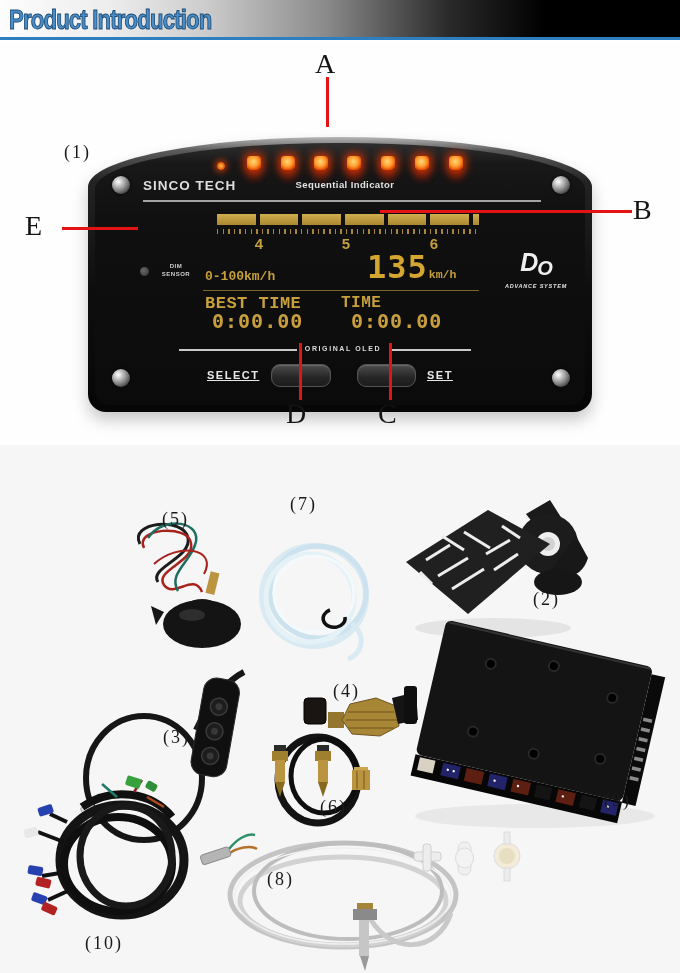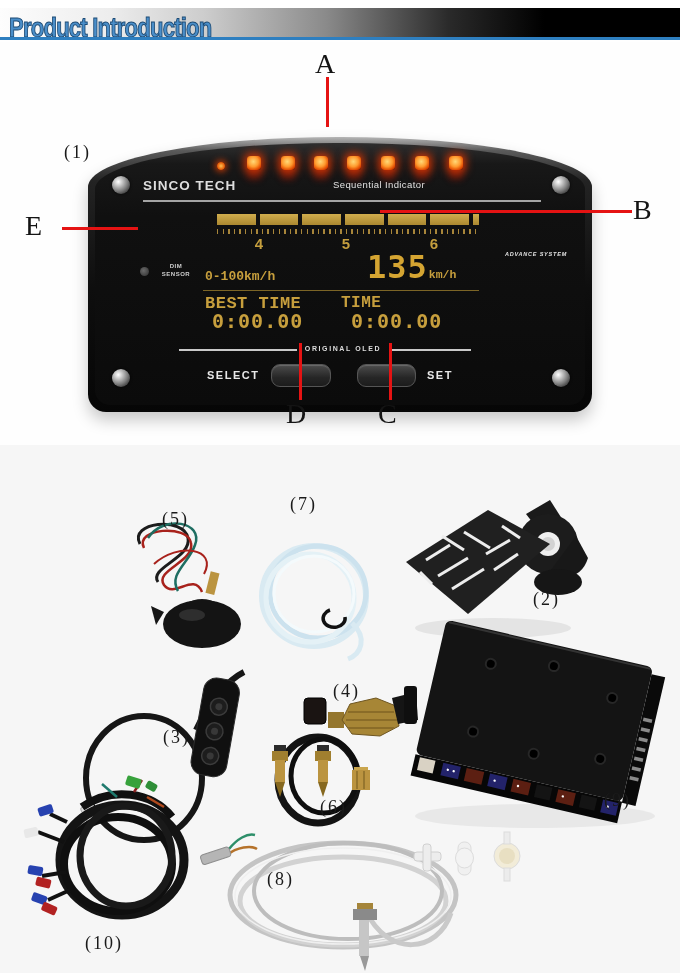--- a/index.html
+++ b/index.html
@@ -1,21 +1,21 @@
 <!DOCTYPE html>
 <html><head>
 <meta charset="utf-8">
 <style>
   html,body{margin:0;padding:0;background:#fff;}
   .page{position:relative;width:680px;height:973px;overflow:hidden;background:#fff;
         font-family:"Liberation Sans",sans-serif;}
   .abs{position:absolute;}
 
   
-  .topbar{position:absolute;left:0;top:8px;width:680px;height:32px;
+  .topbar{position:absolute;left:0;top:0;width:680px;height:40px;
     background:linear-gradient(90deg,#fdfdfd 0%,#ededed 16%,#cdcdcd 30%,#8a8a8a 48%,#2a2a2a 66%,#000 80%,#000 100%);text-align:right;}
   .topbar .title{margin:0;position:absolute;left:9px;top:5px;font-size:27px;font-weight:700;
     color:#4a8ec9;-webkit-text-stroke:1px #1c4a74;letter-spacing:-1px;
     transform:scaleX(.82);transform-origin:left center;white-space:nowrap;}
   .topbar .underline{position:absolute;left:0;bottom:0;width:100%;height:3px;background:#2e7fc0;}
 
   
   .hero{position:absolute;left:0;top:42px;width:680px;height:403px;background:#fefefe;}
   .kit{position:absolute;left:0;top:445px;width:680px;height:528px;background:#f6f6f6;}
 
@@ -24,22 +24,22 @@
     border-radius:250px 250px 18px 18px / 50px 50px 18px 18px;
     background:linear-gradient(180deg,#b5b5b5 0%,#5a5a5a 5%,#232323 16%,#0e0e0e 55%,#060606 100%);
     box-shadow:0 8px 16px rgba(0,0,0,.22);}
   .device{position:absolute;left:7px;top:6px;width:490px;height:262px;
     border-radius:240px 240px 15px 15px / 46px 46px 15px 15px;
     background:linear-gradient(180deg,#2f2f2f 0%,#181818 8%,#101010 28%,#0b0b0b 100%);}
   .screw{position:absolute;width:18px;height:18px;border-radius:50%;
     background:radial-gradient(circle at 35% 32%,#fff 0%,#bdbdbd 28%,#7d7d7d 55%,#3a3a3a 80%,#1c1c1c 100%);
     box-shadow:0 0 3px rgba(0,0,0,.8);}
   .brand{position:absolute;left:48px;top:35px;font-size:13.5px;font-weight:bold;color:#dedede;letter-spacing:1px;}
-  .seqlbl{position:absolute;left:170px;top:36px;width:160px;text-align:right;
-    font-size:9.5px;font-weight:normal;color:#e3e3e3;letter-spacing:.4px;}
+  .seqlbl{position:absolute;left:170px;top:36px;width:160px;text-align:center;
+    font-size:9.5px;font-weight:bold;color:#e3e3e3;letter-spacing:.4px;}
   .topline{position:absolute;left:48px;top:57px;width:398px;height:1.5px;background:#c9c9c9;opacity:.8;}
   .led{position:absolute;width:14px;height:14px;border-radius:3px;top:13px;
     background:radial-gradient(circle at 45% 40%,#ffd978 0%,#ff9a2e 45%,#e04800 75%,#701000 100%);
     box-shadow:0 0 9px 3px rgba(255,60,0,.75), 0 10px 6px rgba(200,30,0,.35);}
   .led.dot{width:8px;height:8px;border-radius:50%;top:19px;
     background:radial-gradient(circle,#ffc050 0%,#e05000 70%,#600d00 100%);
     box-shadow:0 0 6px 2px rgba(255,70,0,.7);}
   .tach{position:absolute;left:122px;top:71px;width:262px;height:11px;display:flex;gap:4px;}
   .tach .seg{flex:1;background:linear-gradient(180deg,#d0ad4d,#ab8830);}
   .tach .seg.end{flex:0 0 6px;}
@@ -66,21 +66,21 @@
   .dologo .big{font-style:italic;font-weight:800;font-size:25px;line-height:26px;letter-spacing:-1px;}
   .dologo .big .o{font-size:20px;vertical-align:-4px;}
   .dologo .sub{font-style:italic;font-weight:bold;font-size:5.5px;letter-spacing:.8px;color:#e2e2e2;margin-top:2px;}
   .oledtxt{position:absolute;left:205px;top:202px;width:86px;text-align:center;
     font-size:7px;font-weight:bold;letter-spacing:1.6px;color:#dcdcdc;}
   .oled-l{position:absolute;left:84px;top:206px;width:118px;height:1.5px;background:#c9c9c9;}
   .oled-r{position:absolute;left:294px;top:206px;width:82px;height:1.5px;background:#c9c9c9;}
   .pbtn{position:absolute;top:221px;width:58px;height:21px;border-radius:9px;
     border:1.5px solid #555;background:linear-gradient(180deg,#4c4c4c,#262626 60%,#1c1c1c);
     box-shadow:inset 0 1px 1px rgba(255,255,255,.18);}
-  .btnlbl{position:absolute;top:226px;font-size:11px;font-weight:bold;color:#e8e8e8;letter-spacing:1.5px;}
+  .btnlbl{position:absolute;top:226px;font-size:11px;font-weight:bold;color:#e8e8e8;letter-spacing:1.5px;text-decoration:underline;}
 
   
   .callout-letter{position:absolute;font-family:"Liberation Serif",serif;font-size:28px;color:#141414;line-height:30px;}
   .callout-line{position:absolute;background:#e51313;}
   .part-num{position:absolute;font-family:"Liberation Serif",serif;font-size:18px;color:#1a1a1a;letter-spacing:2px;white-space:nowrap;}
 </style>
 </head>
 <body>
 
 <div class="page">
@@ -140,20 +140,23 @@
           <span class="val mono">135</span>
           <span class="unit amber">km/h</span>
         </div>
         <div class="lcd-div"></div>
         <div class="bt-lbl amber">BEST TIME</div>
         <div class="t-lbl amber">TIME</div>
         <div class="time1 amber mono">0:00.00</div>
         <div class="time2 amber mono">0:00.00</div>
 
         <div class="dologo">
+          <div class="big">
+            <span>D</span><span class="o">O</span>
+          </div>
           <div class="sub">ADVANCE SYSTEM</div>
         </div>
 
         <div class="oled-l"></div>
         <div class="oledtxt">ORIGINAL OLED</div>
         <div class="oled-r"></div>
 
         <div class="btnlbl" style="left:112px;">SELECT</div>
         <div class="pbtn" style="left:176px;"></div>
         <div class="pbtn" style="left:262px;width:57px;"></div>

